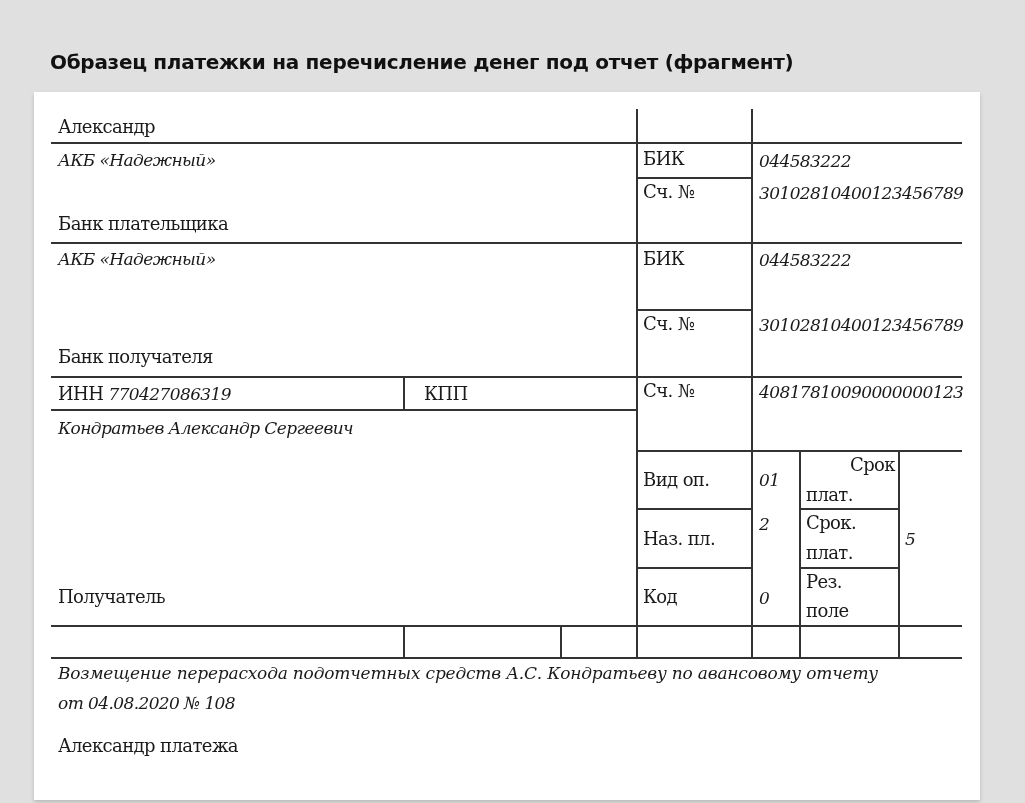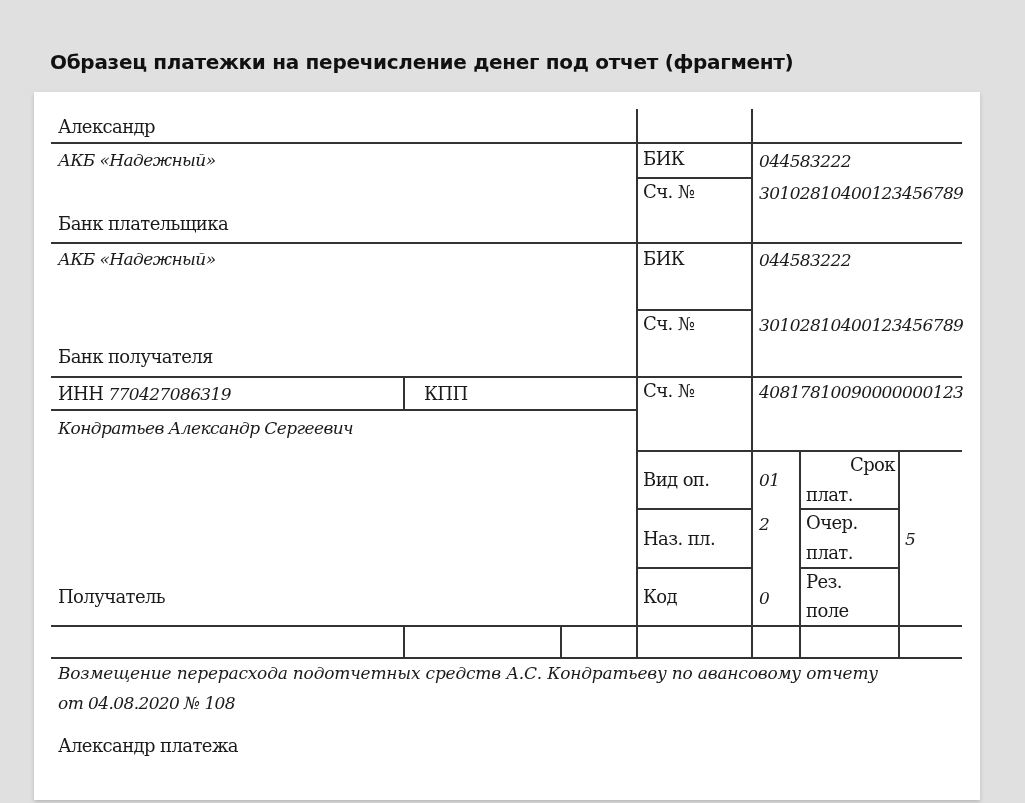--- a/index.html
+++ b/index.html
@@ -98,21 +98,21 @@
 
 <div class="t lbl" style="left:643px; top:469px;">Вид оп.</div>
 <div class="t i val" style="left:759px; top:469px;">01</div>
 <div class="t lbl" style="left:643px; top:528px;">Наз. пл.</div>
 <div class="t i val" style="left:759px; top:513px;">2</div>
 <div class="t lbl" style="left:643px; top:586px;">Код</div>
 <div class="t i val" style="left:759px; top:587px;">0</div>
 
 <div class="t lbl" style="left:806px; top:454px;margin-left:44px;">Срок</div>
 <div class="t lbl" style="left:806px; top:484px;">плат.</div>
-<div class="t lbl" style="left:806px; top:512px;">Очер.</div>
+<div class="t lbl" style="left:806px; top:512px;">Срок.</div>
 <div class="t lbl" style="left:806px; top:542px;">плат.</div>
 <div class="t lbl" style="left:806px; top:571px;">Рез.</div>
 <div class="t lbl" style="left:806px; top:600px;">поле</div>
 <div class="t i val" style="left:905px; top:528px;">5</div>
 
 <div class="t i val" style="left:58px; top:662px; letter-spacing:-0.2px;">Возмещение перерасхода подотчетных средств А.С. Кондратьеву по авансовому отчету</div>
 <div class="t i val" style="left:58px; top:692px;">от 04.08.2020 № 108</div>
 <div class="t lbl" style="left:58px; top:735px;">Александр платежа</div>
 
 </body></html>

